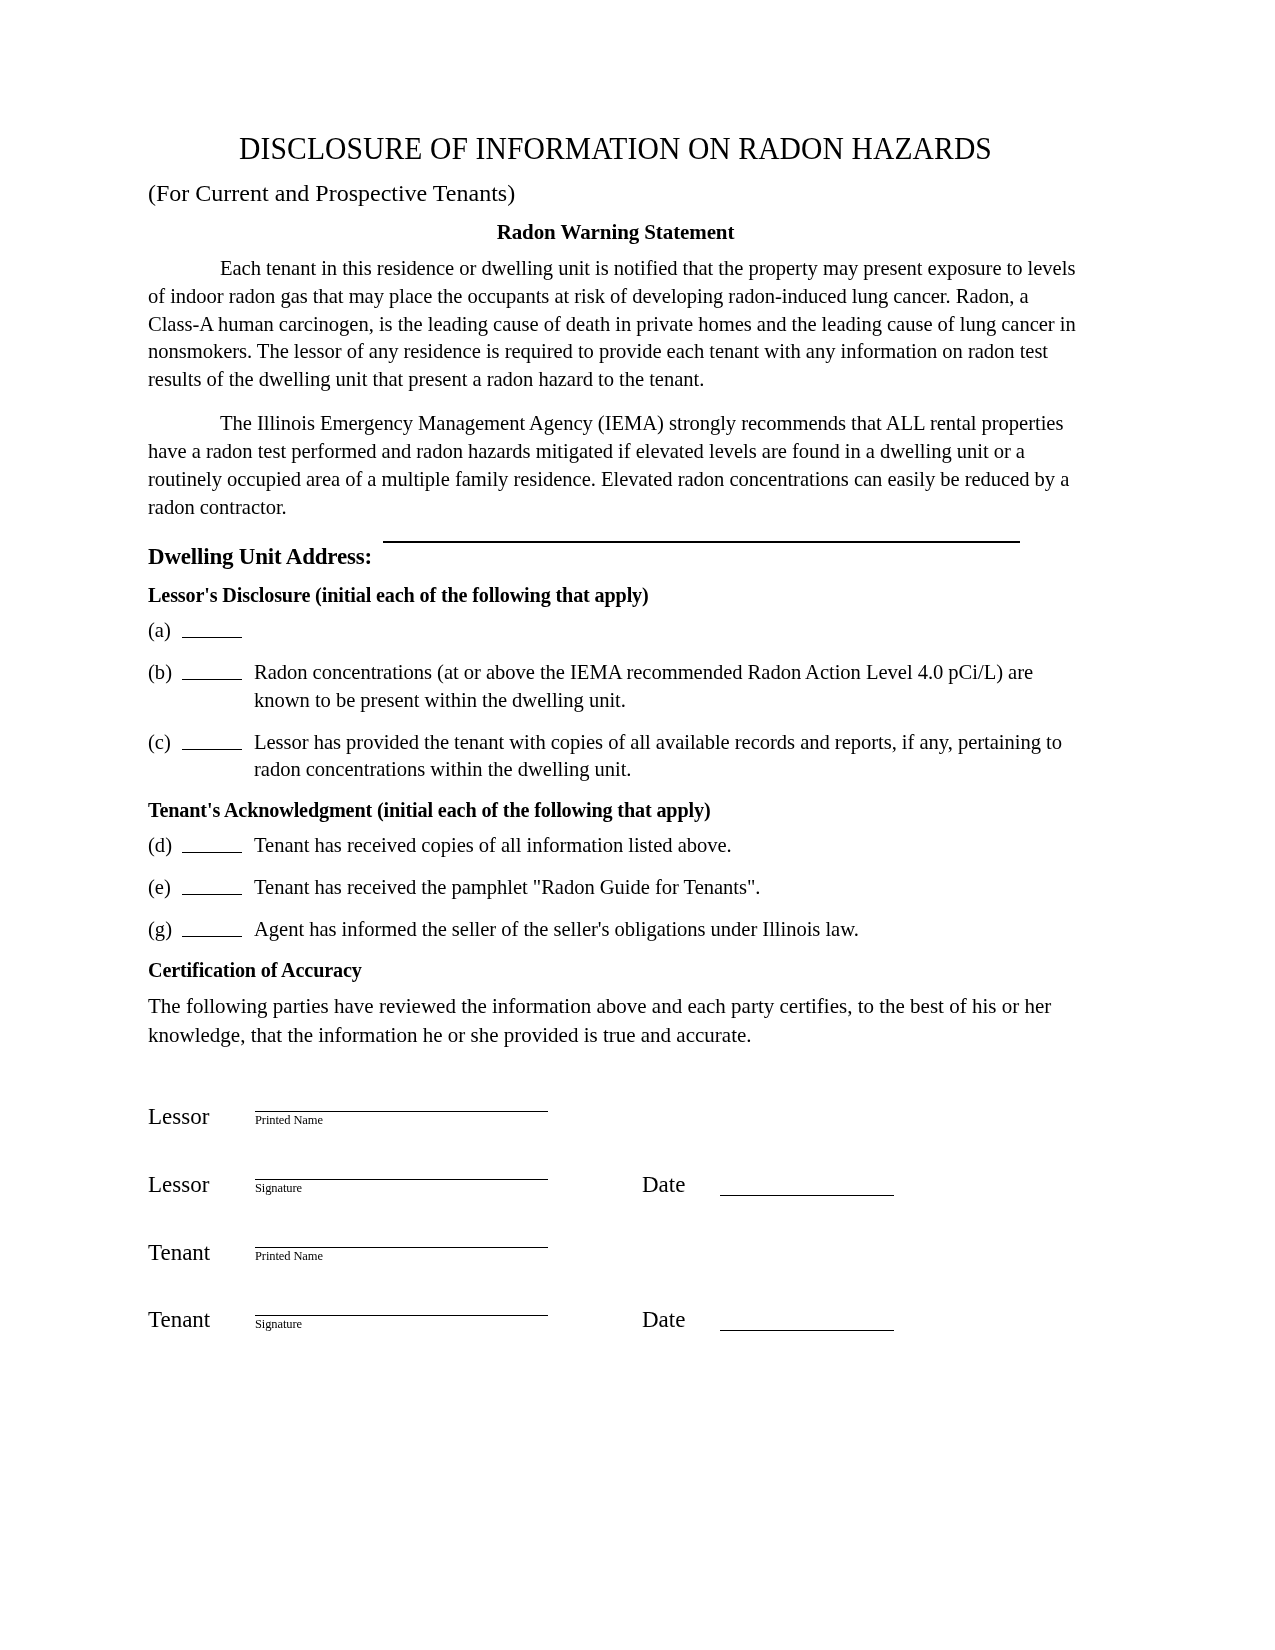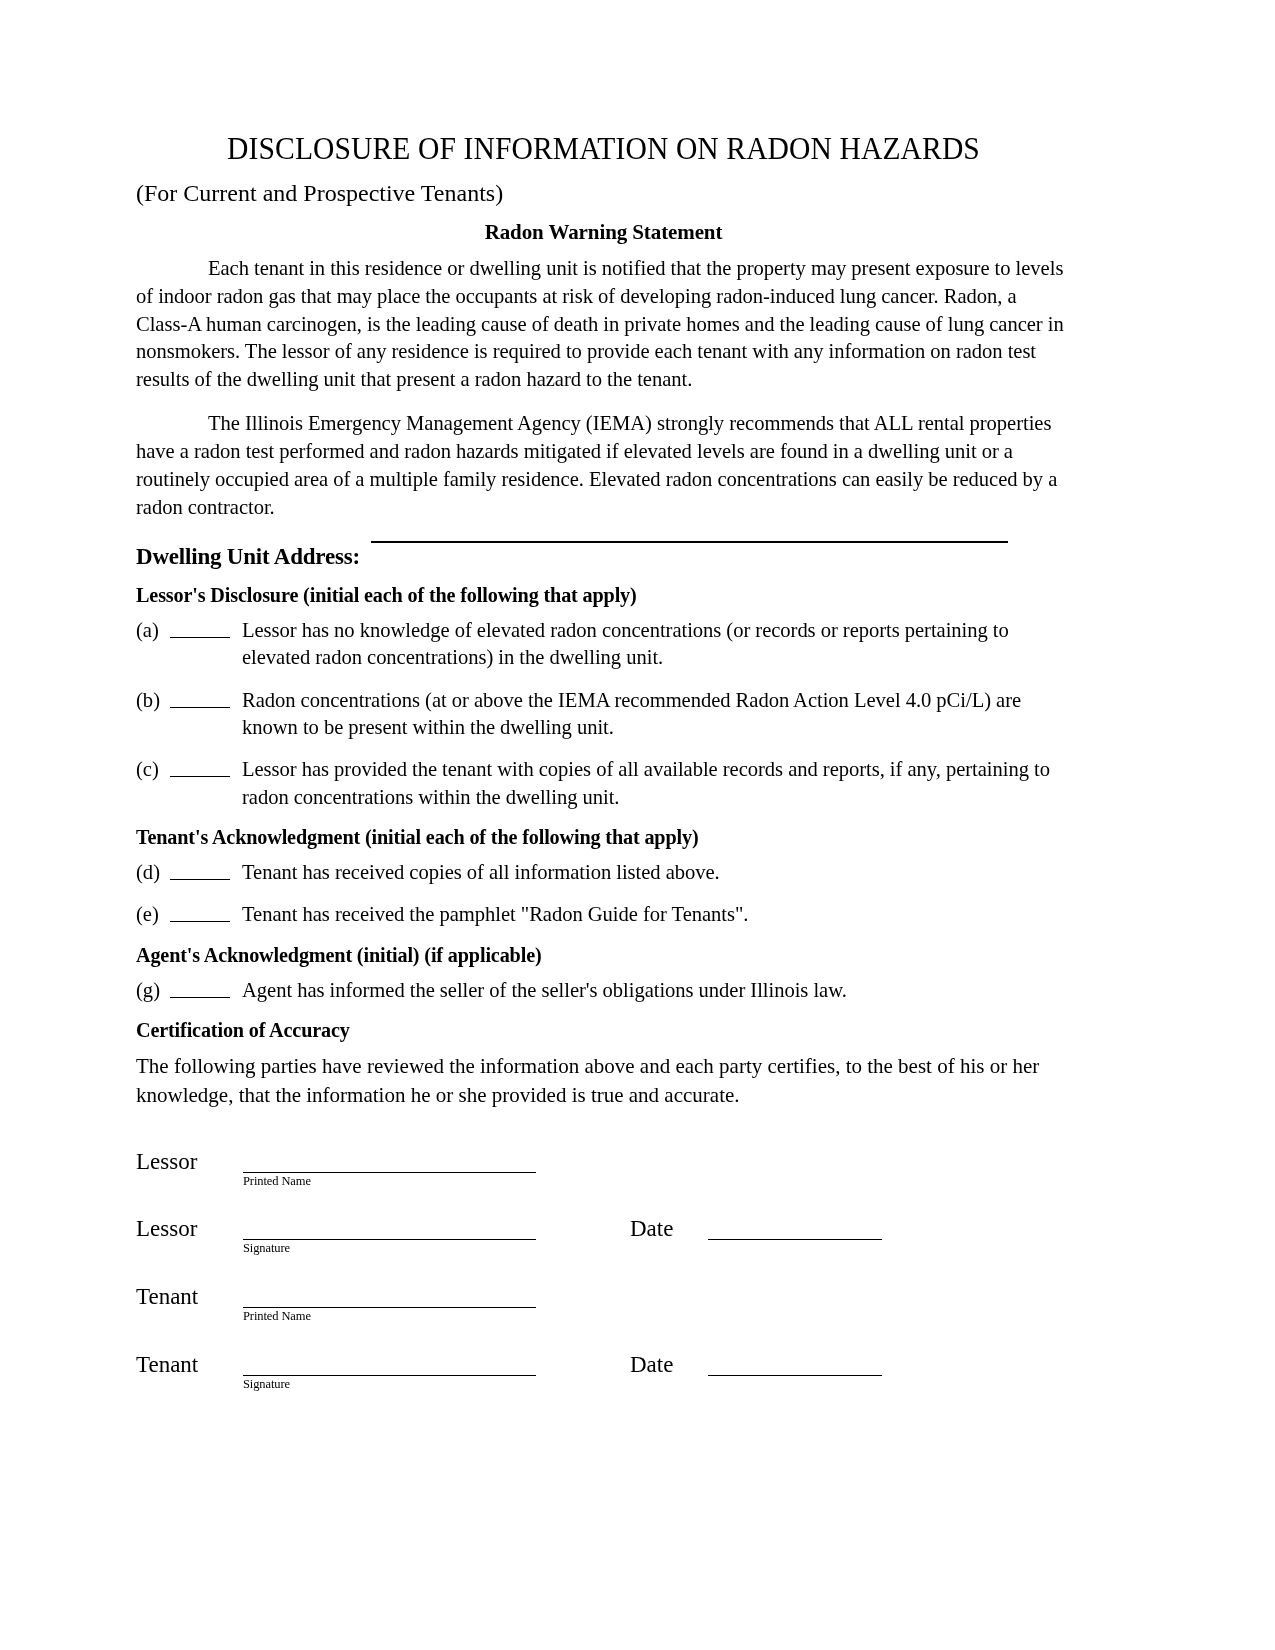--- a/index.html
+++ b/index.html
@@ -19,21 +19,21 @@
   .page {
     position: absolute;
     left: 0; top: 0;
     width: 1275px;
     height: 1650px;
     overflow: hidden;
   }
 
   .content {
     position: absolute;
-    left: 136px;
+    left: 148px;
     top: 132px;
     width: 935px;
   }
 
   
   .doc-title {
     font-size: 30.5px;
     text-align: center;
     letter-spacing: 0.1px;
     line-height: 1.12;
@@ -133,21 +133,21 @@
     line-height: 1.37;
     margin: 0 0 8px 0;
   }
 
   
   .sig-area {
     margin-top: 36px;
   }
   .sig-row {
     display: flex;
-    align-items: flex-start;
+    align-items: flex-end;
     margin-bottom: 25px;
   }
   .sig-role {
     font-size: 23px;
     width: 107px;
     flex: 0 0 107px;
     line-height: 1;
     padding-top: 4px;
     font-family: "Liberation Serif", "DejaVu Serif", serif;
   }
@@ -201,21 +201,20 @@
     <div class="address-row">
       <span class="address-label">Dwelling Unit Address:</span>
       <span class="address-rule"></span>
     </div>
 
     <div class="sub-head">Lessor's Disclosure (initial each of the following that apply)</div>
 
     <div class="item">
       <span class="item-letter">(a)</span>
       <span class="item-blank"></span>
-      <span class="item-text">Lessor has no knowledge of elevated radon concentrations (or records or reports pertaining to elevated radon concentrations) in the dwelling unit.</span>
     </div>
 
     <div class="item">
       <span class="item-letter">(b)</span>
       <span class="item-blank"></span>
       <span class="item-text">Radon concentrations (at or above the IEMA recommended Radon Action Level 4.0 pCi/L) are known to be present within the dwelling unit.</span>
     </div>
 
     <div class="item">
       <span class="item-letter">(c)</span>
@@ -230,21 +229,20 @@
       <span class="item-blank"></span>
       <span class="item-text">Tenant has received copies of all information listed above.</span>
     </div>
 
     <div class="item">
       <span class="item-letter">(e)</span>
       <span class="item-blank"></span>
       <span class="item-text">Tenant has received the pamphlet "Radon Guide for Tenants".</span>
     </div>
 
-    <div class="sub-head">Agent's Acknowledgment (initial) (if applicable)</div>
 
     <div class="item">
       <span class="item-letter">(g)</span>
       <span class="item-blank"></span>
       <span class="item-text">Agent has informed the seller of the seller's obligations under Illinois law.</span>
     </div>
 
     <div class="sub-head">Certification of Accuracy</div>
 
     <p class="cert-para">The following parties have reviewed the information above and each party certifies, to the best of his or her knowledge, that the information he or she provided is true and accurate.</p>

